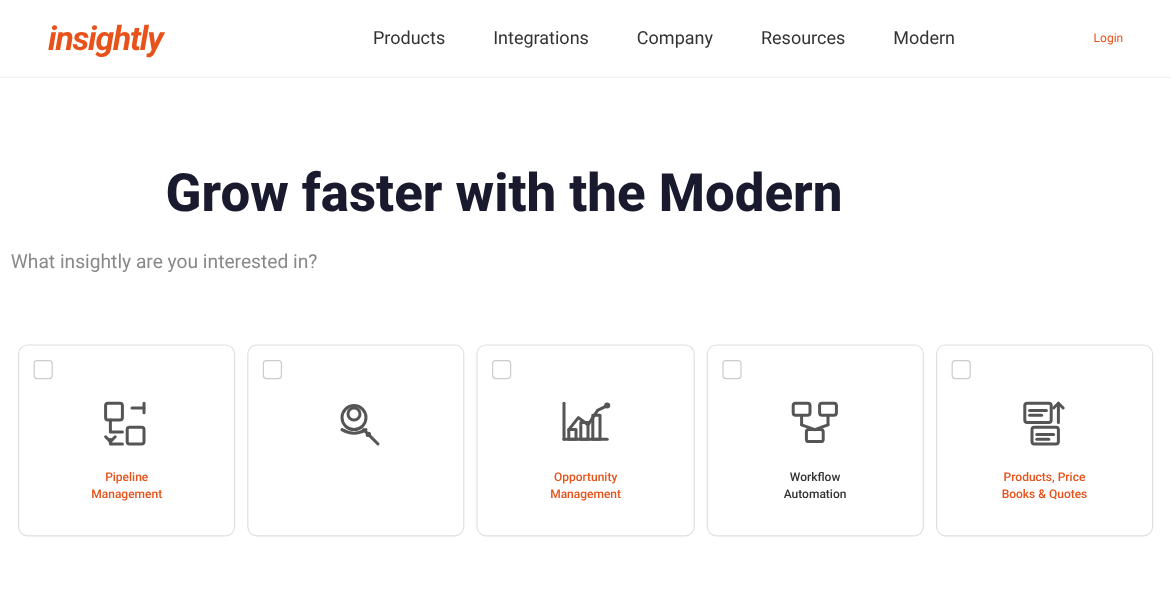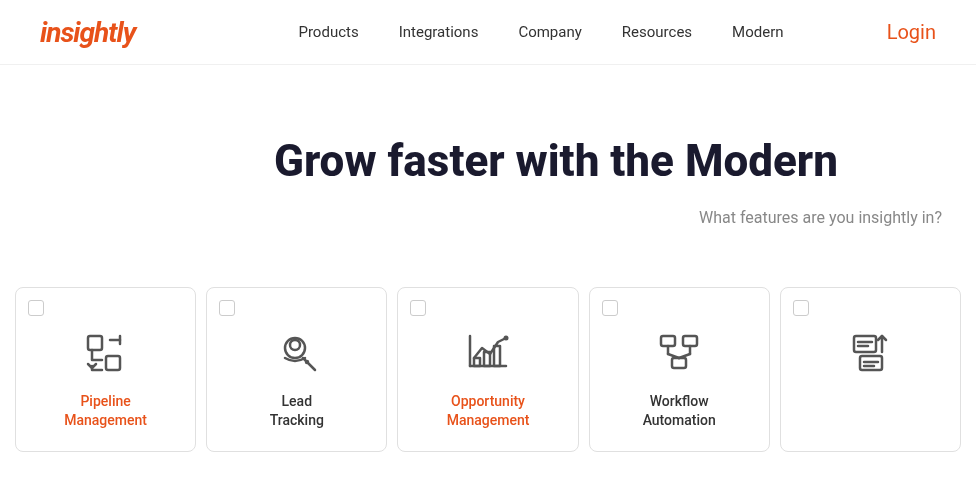--- a/index.html
+++ b/index.html
@@ -47,31 +47,31 @@
 
     nav a {
       text-decoration: none;
       color: #333;
       font-size: 15px;
       font-weight: 400;
       cursor: pointer;
     }
 
     .login-btn {
-      font-size: 20px;
+      font-size: 10px;
       color: #e8521a;
       cursor: pointer;
       font-weight: 400;
       text-decoration: none;
     }
 
     
     .hero {
-      text-align: right;
-      padding: 70px 34px 40px;
+      text-align: left;
+      padding: 70px 9px 40px;
     }
 
     .hero h1 {
       font-size: 44px;
       font-weight: 800;
       color: #1a1a2e;
       line-height: 1.2;
       max-width: 700px;
       margin: 0 auto 20px;
     }
@@ -127,21 +127,21 @@
 
     .card-icon svg {
       width: 48px;
       height: 48px;
       color: #555;
     }
 
     .card-label {
       width: 100%;
       text-align: center;
-      font-size: 14px;
+      font-size: 10px;
       line-height: 1.4;
       font-weight: 500;
     }
 
     .card-label.active {
       color: #e8521a;
     }
 
     .card-label.inactive {
       color: #333;
@@ -162,21 +162,21 @@
       <a href="#">Modern</a>
     </nav>
 
   <a class="login-btn">Login</a>
 </header>
 
 <section class="hero">
   <h1>
     <span>Grow faster with the Modern</span><br>
   </h1>
-  <p>What features are you insightly in?</p>
+  <p>What insightly are you interested in?</p>
 </section>
 
 <div class="feature-cards">
 
   <div class="card">
     <div class="card-checkbox"></div>
     <div class="card-icon">
       <svg viewBox="0 0 48 48" fill="none" stroke="#555" stroke-width="2.5" stroke-linecap="round" stroke-linejoin="round">
         <rect x="6" y="8" width="14" height="14" rx="2"></rect>
         <polyline points="10,22 10,32 20,32"></polyline>
@@ -194,21 +194,20 @@
     <div class="card-checkbox"></div>
     <div class="card-icon">
       <svg viewBox="0 0 48 48" fill="none" stroke="#555" stroke-width="2.5" stroke-linecap="round" stroke-linejoin="round">
         <circle cx="22" cy="20" r="10"></circle>
         <circle cx="22" cy="17" r="5"></circle>
         <path d="M12 30 Q22 36 32 30"></path>
         <line x1="30" y1="30" x2="42" y2="42"></line>
         <circle cx="34" cy="34" r="1" fill="#555"></circle>
       </svg>
     </div>
-    <div class="card-label inactive">Lead<br>Tracking</div>
   </div>
 
   <div class="card">
     <div class="card-checkbox"></div>
     <div class="card-icon">
       <svg viewBox="0 0 48 48" fill="none" stroke="#555" stroke-width="2.5" stroke-linecap="round" stroke-linejoin="round">
         <line x1="6" y1="38" x2="42" y2="38"></line>
         <line x1="6" y1="38" x2="6" y2="8"></line>
         <polyline points="10,30 18,20 26,26 34,14 42,10"></polyline>
         <circle cx="42" cy="10" r="2.5" fill="#555" stroke="none"></circle>
@@ -243,15 +242,16 @@
         <rect x="8" y="8" width="22" height="16" rx="2"></rect>
         <rect x="14" y="28" width="22" height="14" rx="2"></rect>
         <line x1="12" y1="14" x2="26" y2="14"></line>
         <line x1="12" y1="18" x2="22" y2="18"></line>
         <line x1="18" y1="34" x2="32" y2="34"></line>
         <line x1="18" y1="38" x2="28" y2="38"></line>
         <line x1="36" y1="8" x2="36" y2="24"></line>
         <polyline points="32,12 36,8 40,12"></polyline>
       </svg>
     </div>
+    <div class="card-label active">Products, Price<br>Books &amp; Quotes</div>
   </div>
 
 </div>
 
 </body></html>

